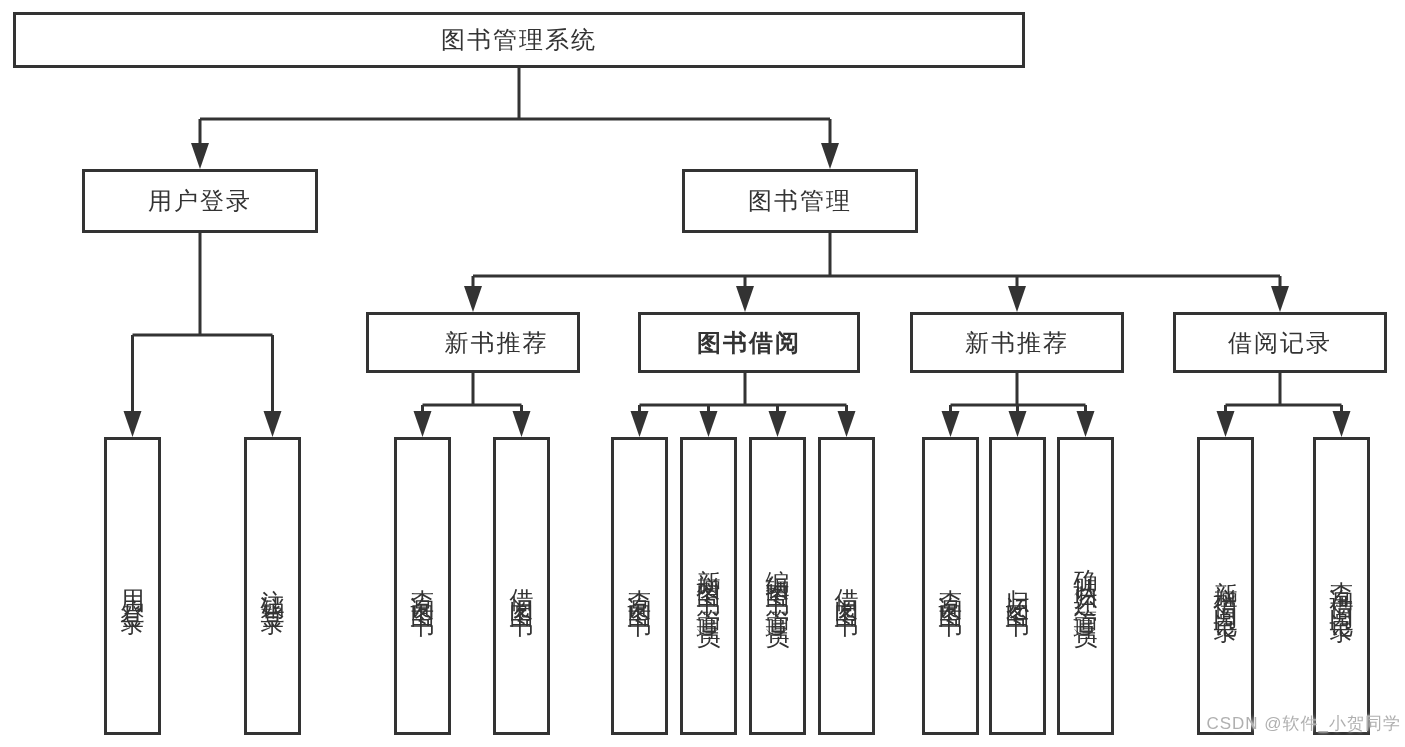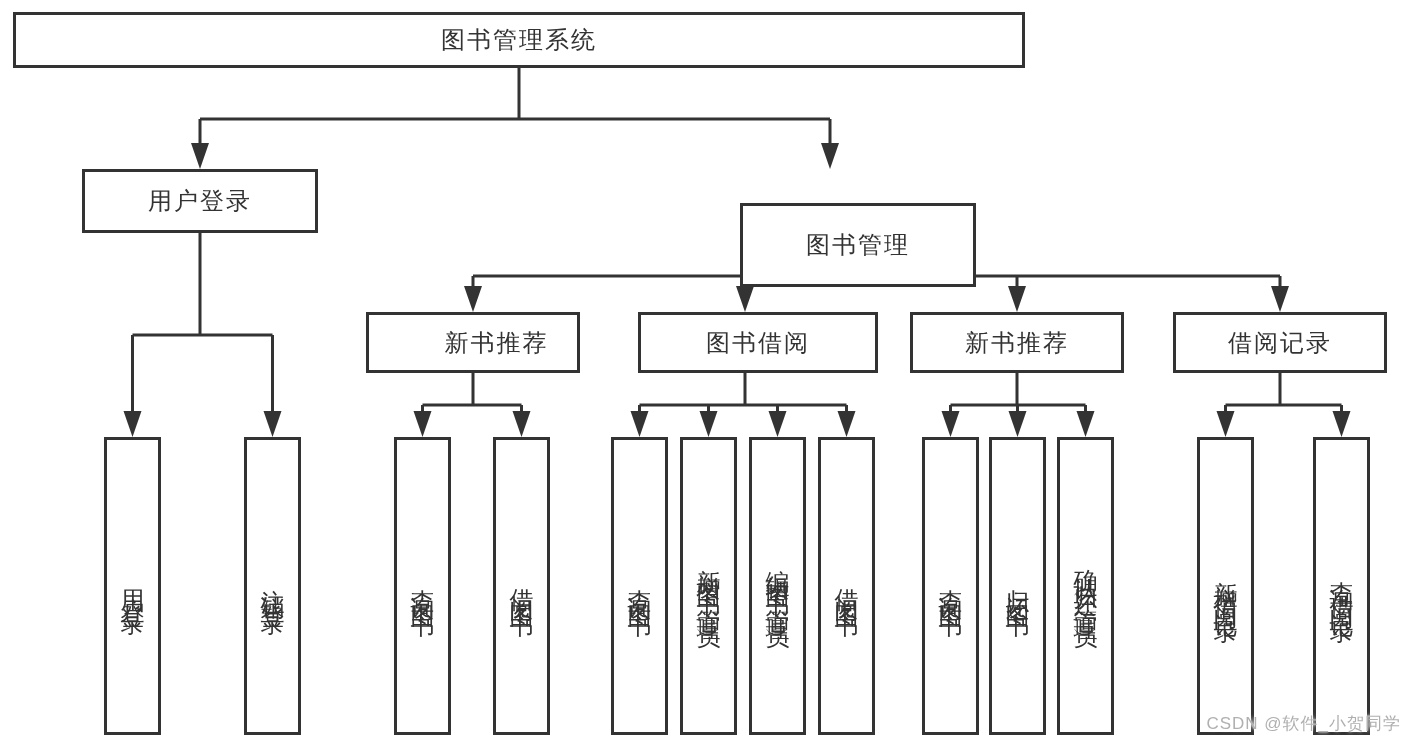--- a/index.html
+++ b/index.html
@@ -135,28 +135,28 @@
     </g>
   </svg>
 
   <div class="box hbox" style="left:13px; top:12px; width:1012px; height:56px;">
     <span>图书管理系统</span>
   </div>
 
   <div class="box hbox" style="left:82px; top:169px; width:236px; height:64px;">
     <span>用户登录</span>
   </div>
-  <div class="box hbox" style="left:740px; top:169px; width:236px; height:84px;margin-top:34px;">
+  <div class="box hbox" style="left:682px; top:169px; width:236px; height:64px;">
     <span>图书管理</span>
   </div>
 
   <div class="box hbox" style="left:366px; top:312px; width:214px; height:61px;padding-left:47px;">
     <span>新书推荐</span>
   </div>
-  <div class="box hbox" style="left:638px; top:312px; width:240px; height:61px;">
+  <div class="box hbox" style="left:638px; top:312px; width:222px; height:61px;font-weight:bold;">
     <span>图书借阅</span>
   </div>
   <div class="box hbox" style="left:910px; top:312px; width:214px; height:61px;">
     <span>新书推荐</span>
   </div>
   <div class="box hbox" style="left:1173px; top:312px; width:214px; height:61px;">
     <span>借阅记录</span>
   </div>
 
   <div class="box vbox" style="left:104px; top:437px; width:57px; height:298px;">

